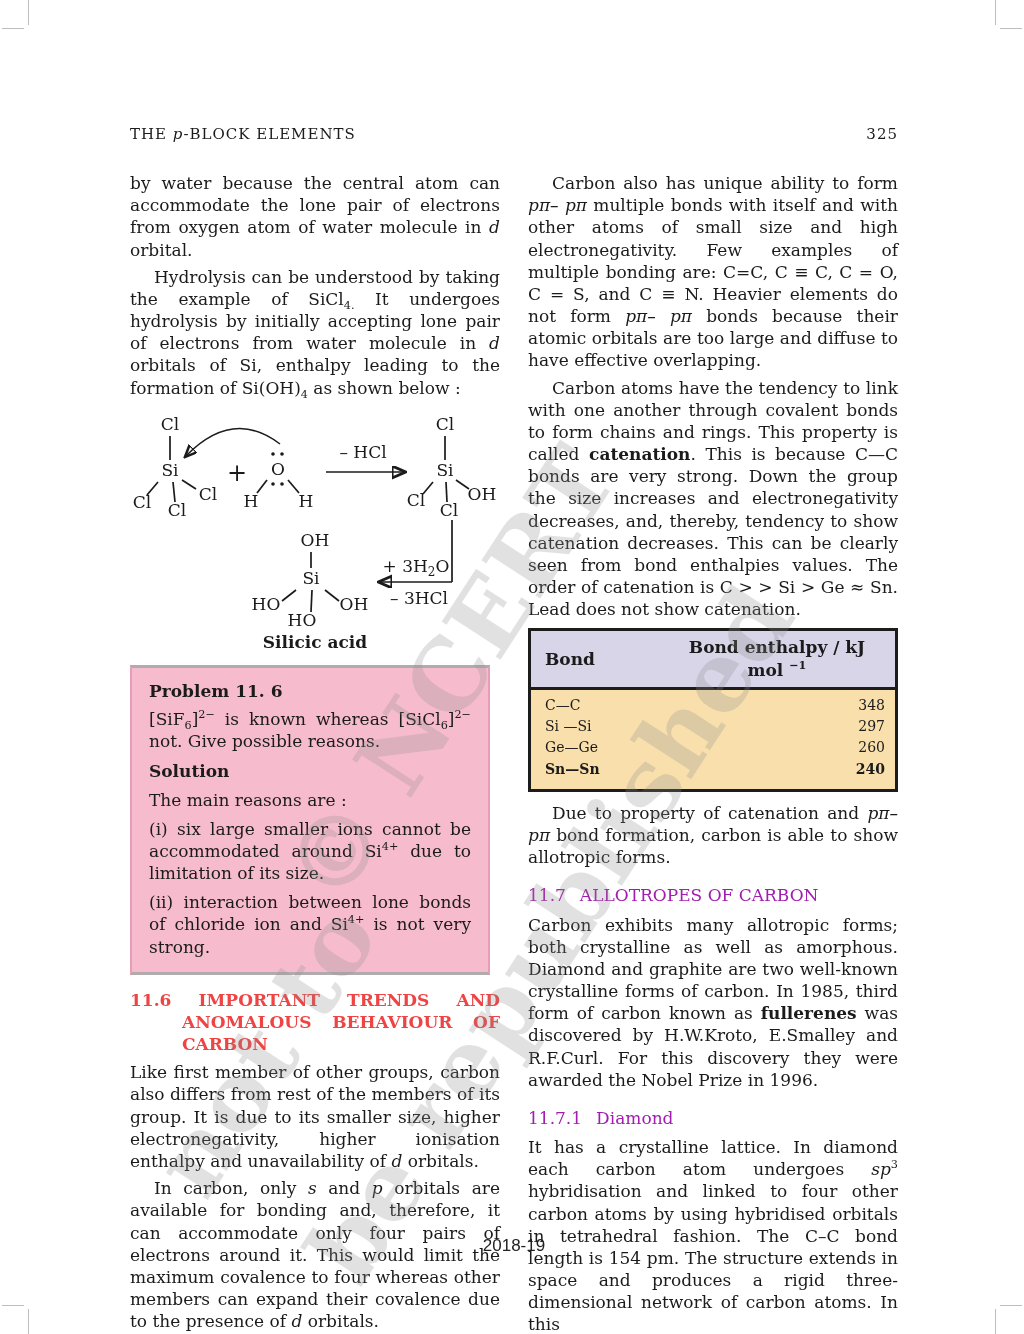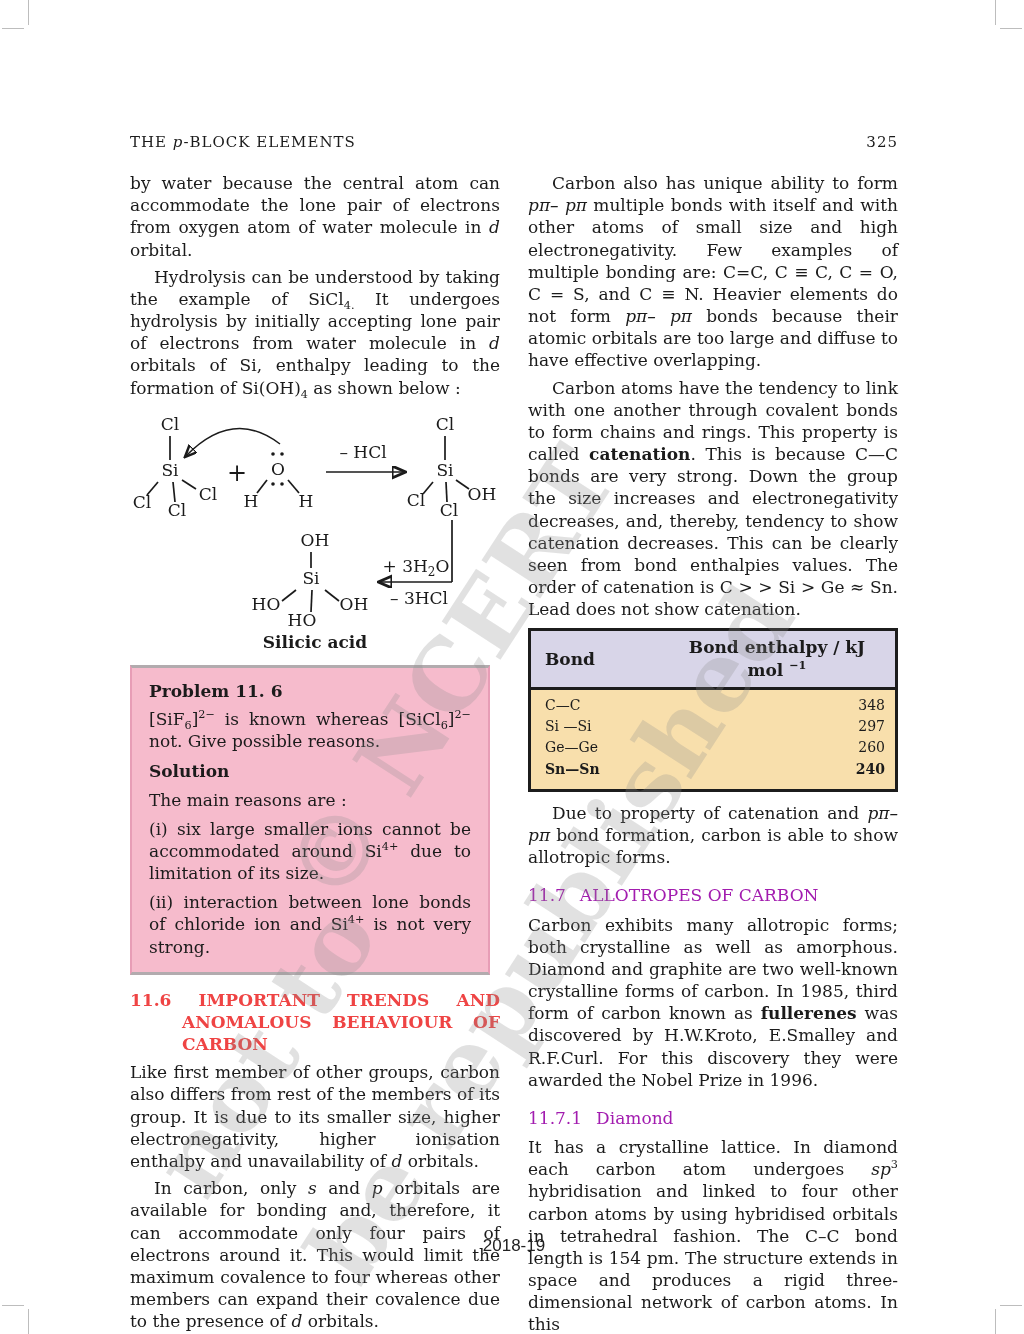--- a/index.html
+++ b/index.html
@@ -4,21 +4,21 @@
 <style>
   html,body{margin:0;padding:0;}
   body{
     width:1024px;height:1334px;position:relative;background:#ffffff;
     font-family:"DejaVu Serif",serif;color:#1b1b1b;overflow:hidden;
   }
   
   .crop{position:absolute;background:#bdbdbd;}
   
   .page-header{
-    position:absolute;top:133px;left:130px;width:768px;
+    position:absolute;top:125px;left:130px;width:768px;
     display:flex;justify-content:space-between;align-items:baseline;
     font-size:15px;letter-spacing:1px;
   }
   
   .columns{position:absolute;top:172px;left:130px;width:768px;display:flex;gap:28px;}
   .col{width:370px;font-size:17px;line-height:1.305;text-align:justify;}
   .col p{margin:0 0 5px 0;}
   p.indent{text-indent:24px;}
   sub,sup{font-size:0.66em;line-height:0;}
   

